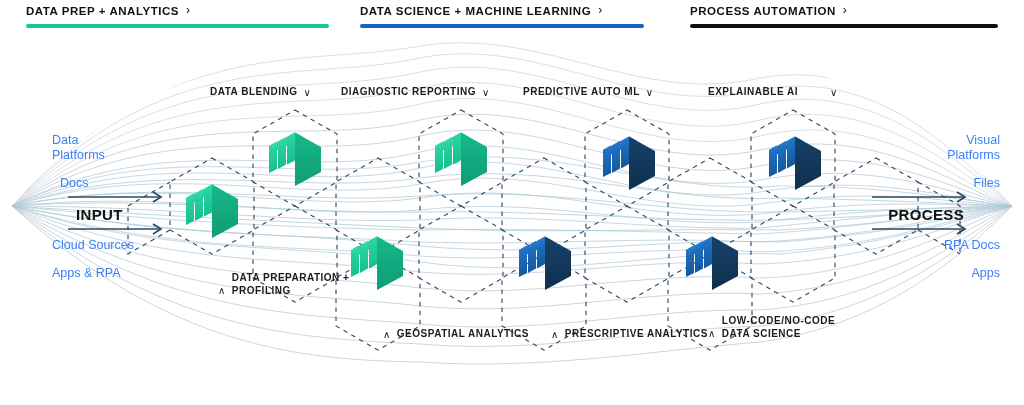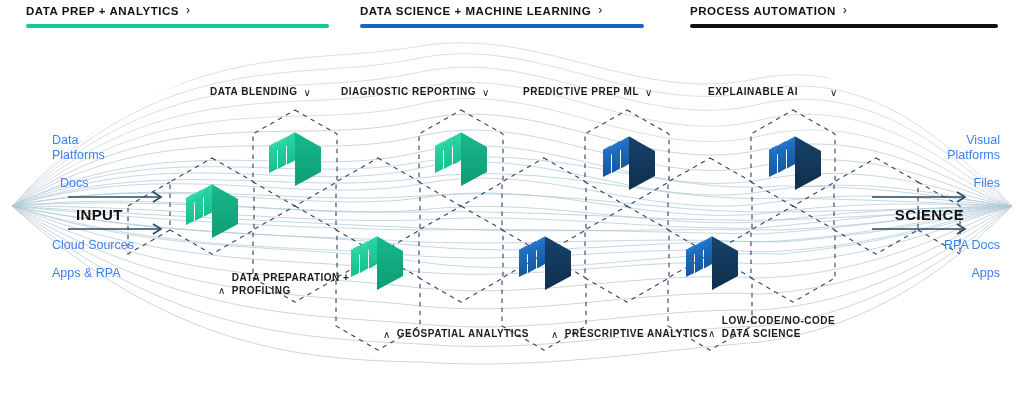--- a/index.html
+++ b/index.html
@@ -254,21 +254,21 @@
 
   <div class="nodelabel" id="lbl-blending">
     <span class="txt">DATA BLENDING</span>
     <span class="cv">∨</span>
   </div>
   <div class="nodelabel" id="lbl-diagnostic">
     <span class="txt">DIAGNOSTIC REPORTING</span>
     <span class="cv">∨</span>
   </div>
   <div class="nodelabel" id="lbl-predictive">
-    <span class="txt">PREDICTIVE PREP ML</span>
+    <span class="txt">PREDICTIVE AUTO ML</span>
     <span class="cv">∨</span>
   </div>
   <div class="nodelabel" id="lbl-explainable">
     <span class="txt">EXPLAINABLE AI</span>
     <span class="cv">∨</span>
   </div>
 
   <div class="nodelabel" id="lbl-dataprep">
     <span class="cv">∧</span>
     <span>
@@ -302,17 +302,17 @@
   <div class="io" id="io-docs">Docs</div>
   <div class="io bold" id="io-input">INPUT</div>
   <div class="io" id="io-cloud">Cloud Sources</div>
   <div class="io" id="io-apps">Apps &amp; RPA</div>
 
   <div class="io r" id="io-visual">
     <div>Visual</div>
     <div>Platforms</div>
   </div>
   <div class="io r" id="io-files">Files</div>
-  <div class="io bold r" id="io-output">SCIENCE</div>
+  <div class="io bold r" id="io-output">PROCESS</div>
   <div class="io r" id="io-rpa">RPA Docs</div>
   <div class="io r" id="io-appsout">Apps</div>
 
 </div>
 
 </body></html>

